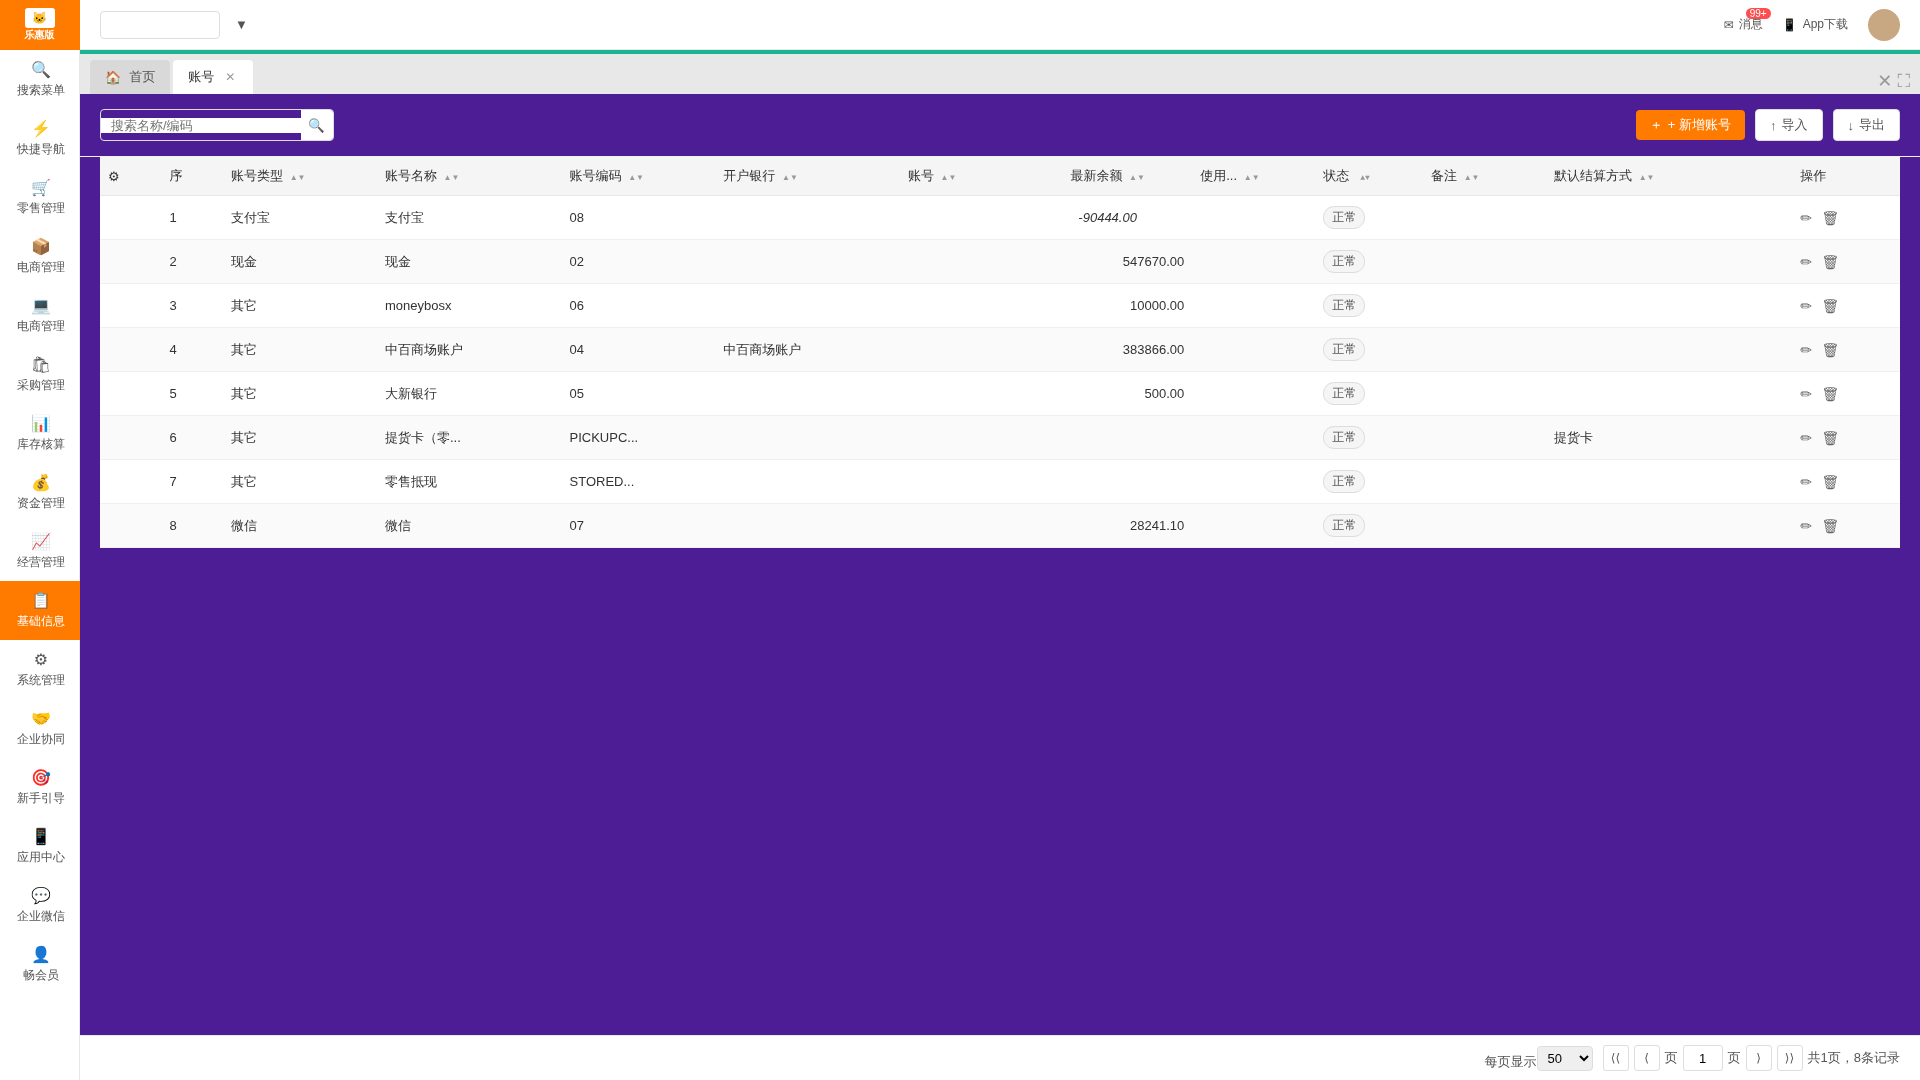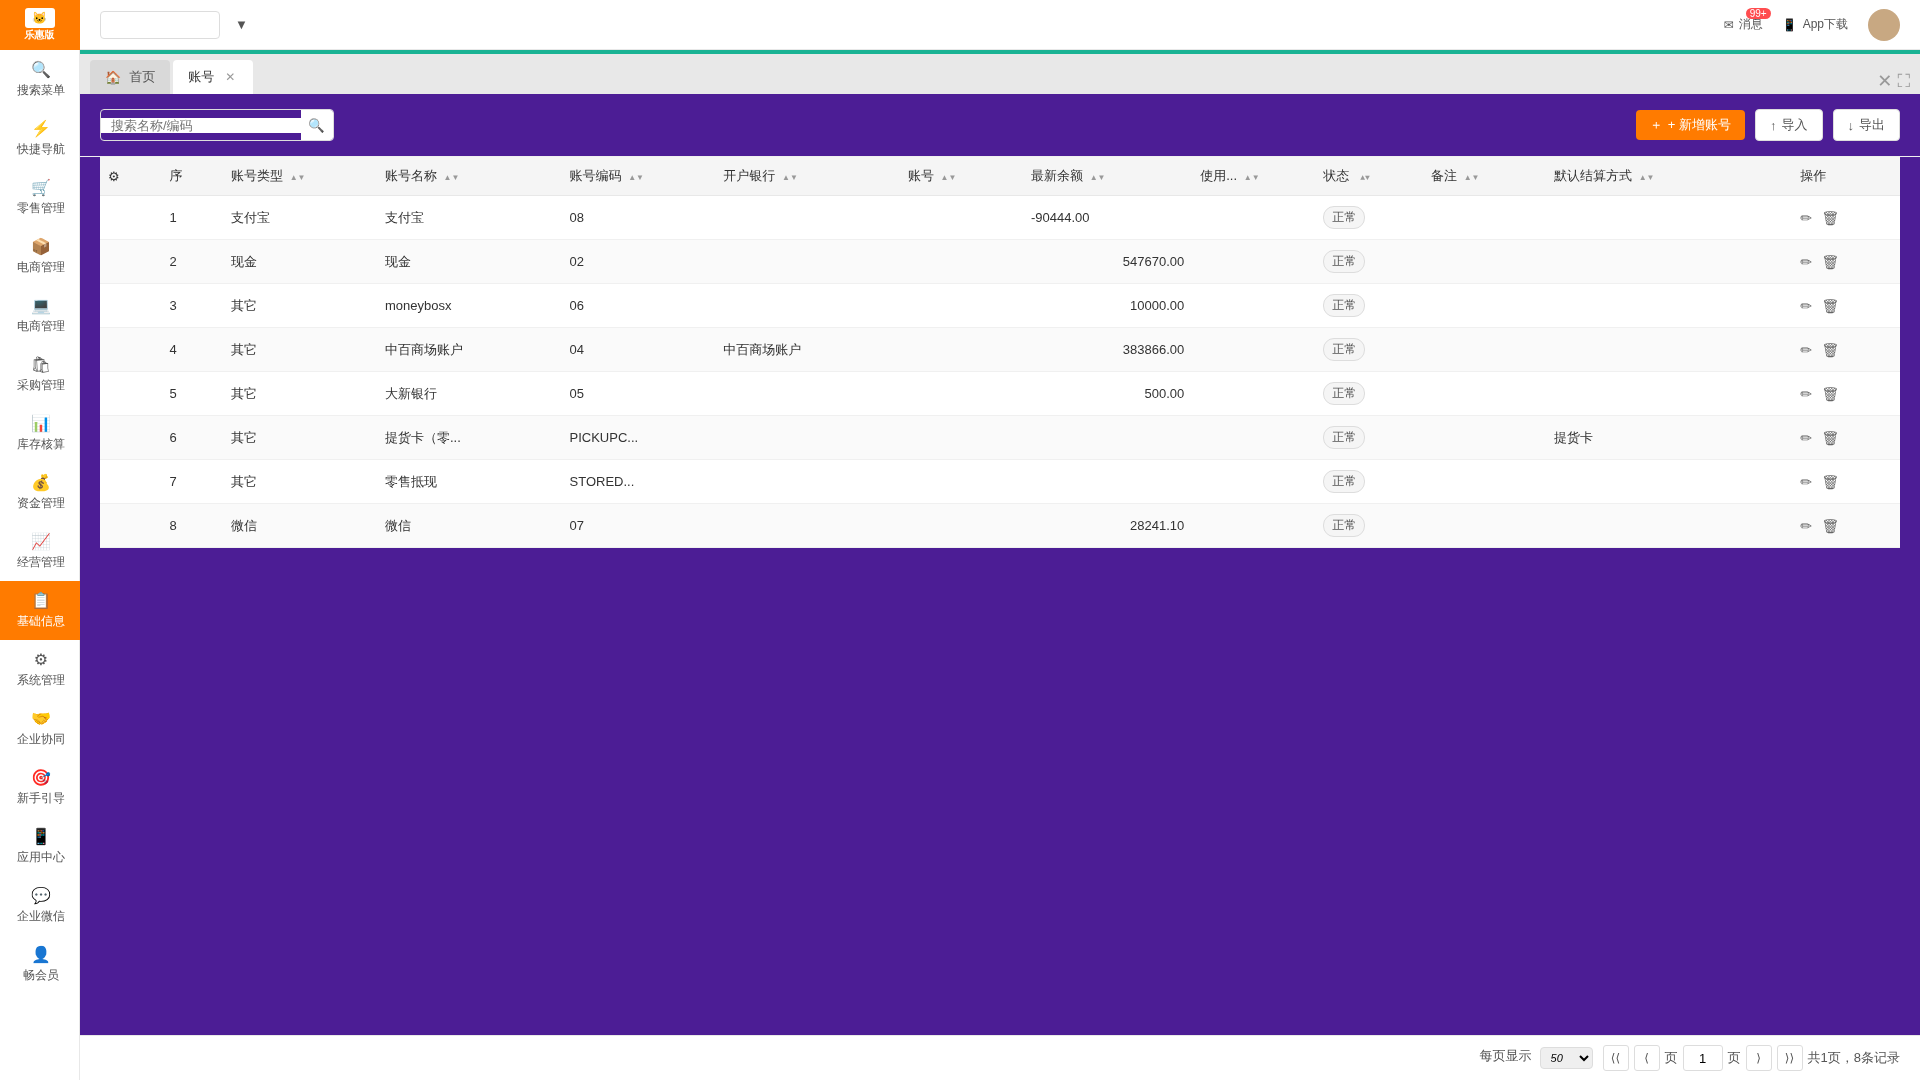--- a/index.html
+++ b/index.html
@@ -322,30 +322,28 @@
       display: flex;
       align-items: center;
       justify-content: flex-end;
       padding: 0 20px;
       gap: 10px;
       font-size: 13px;
       color: #555;
     }
     .footer-left {
       display: flex;
-      align-items: flex-start;
-      gap: 8px;
+      align-items: flex-end;
     }
     .footer-select {
       border: 1px solid #ddd;
       border-radius: 4px;
       padding: 3px 6px;
-      font-size: 11px;
-      cursor: pointer;
-      font-style: italic;
+      font-size: 13px;
+      cursor: pointer;
     }
     .page-nav {
       display: flex;
       align-items: center;
       gap: 5px;
     }
     .page-btn {
       width: 26px;
       height: 26px;
       border: 1px solid #ddd;
@@ -527,21 +525,21 @@
               <span class="sort-icons">▲▼</span>
             </th>
             <th style="width:120px;">
               <span>开户银行</span>
               <span class="sort-icons">▲▼</span>
             </th>
             <th style="width:80px;">
               <span>账号</span>
               <span class="sort-icons">▲▼</span>
             </th>
-            <th style="width:110px;">
+            <th style="width:110px;text-align:center;">
               <span>最新余额</span>
               <span class="sort-icons">▲▼</span>
             </th>
             <th style="width:80px;">
               <span>使用...</span>
               <span class="sort-icons">▲▼</span>
             </th>
             <th style="width:70px;font-family:Liberation Mono, monospace;">
               <span>状态</span>
               <span class="sort-icons">▲▼</span>
@@ -559,21 +557,21 @@
         </thead>
         <tbody id="table-body">
         <tr style="background: rgb(255, 255, 255);">
       <td></td>
       <td>1</td>
       <td>支付宝</td>
       <td>支付宝</td>
       <td>08</td>
       <td></td>
       <td></td>
-      <td style="text-align:left;">-90444.00</td>
+      <td style="text-align:center;font-style:italic;">-90444.00</td>
       <td></td>
       <td>
         <span class="status-badge">正常</span>
       </td>
       <td></td>
       <td></td>
       <td>
         <span class="action-btn" title="编辑">✏</span>
         <span class="action-btn" title="删除">🗑</span>
       </td>

